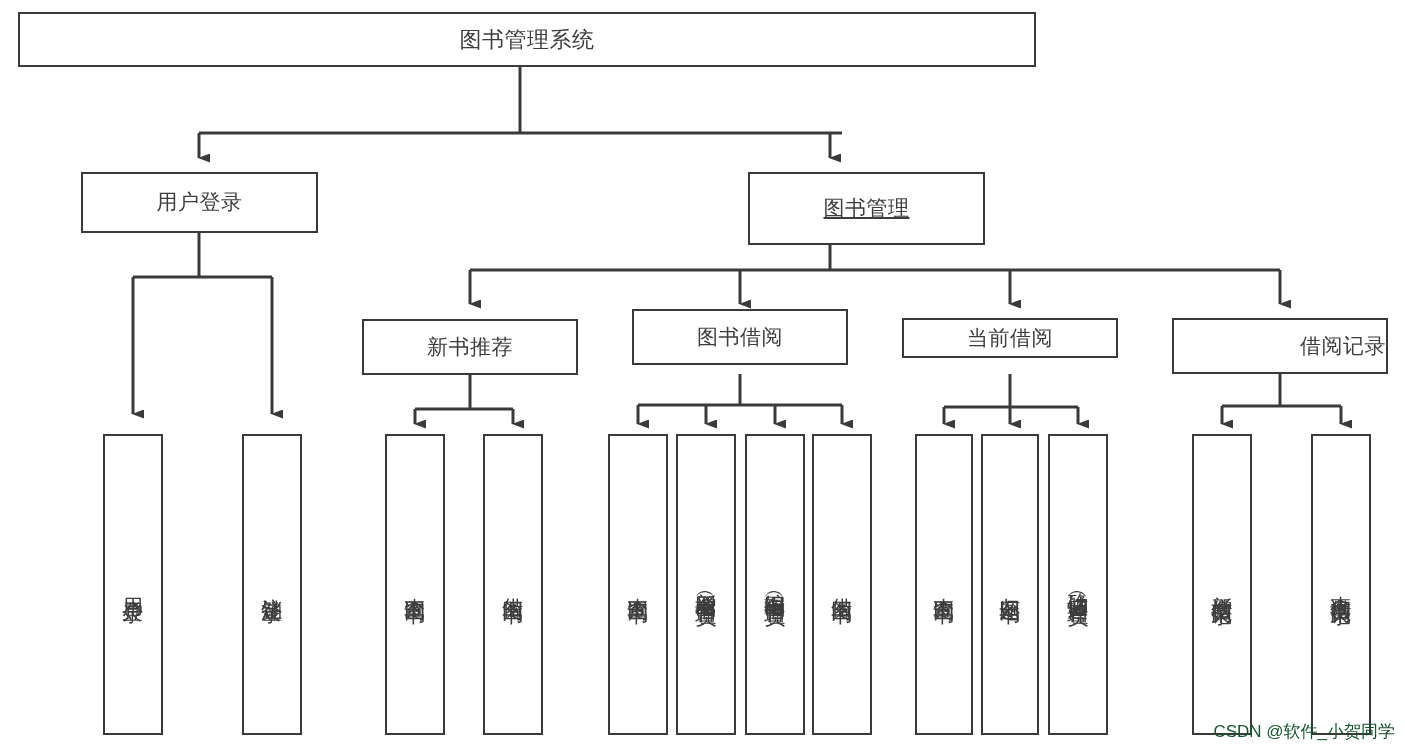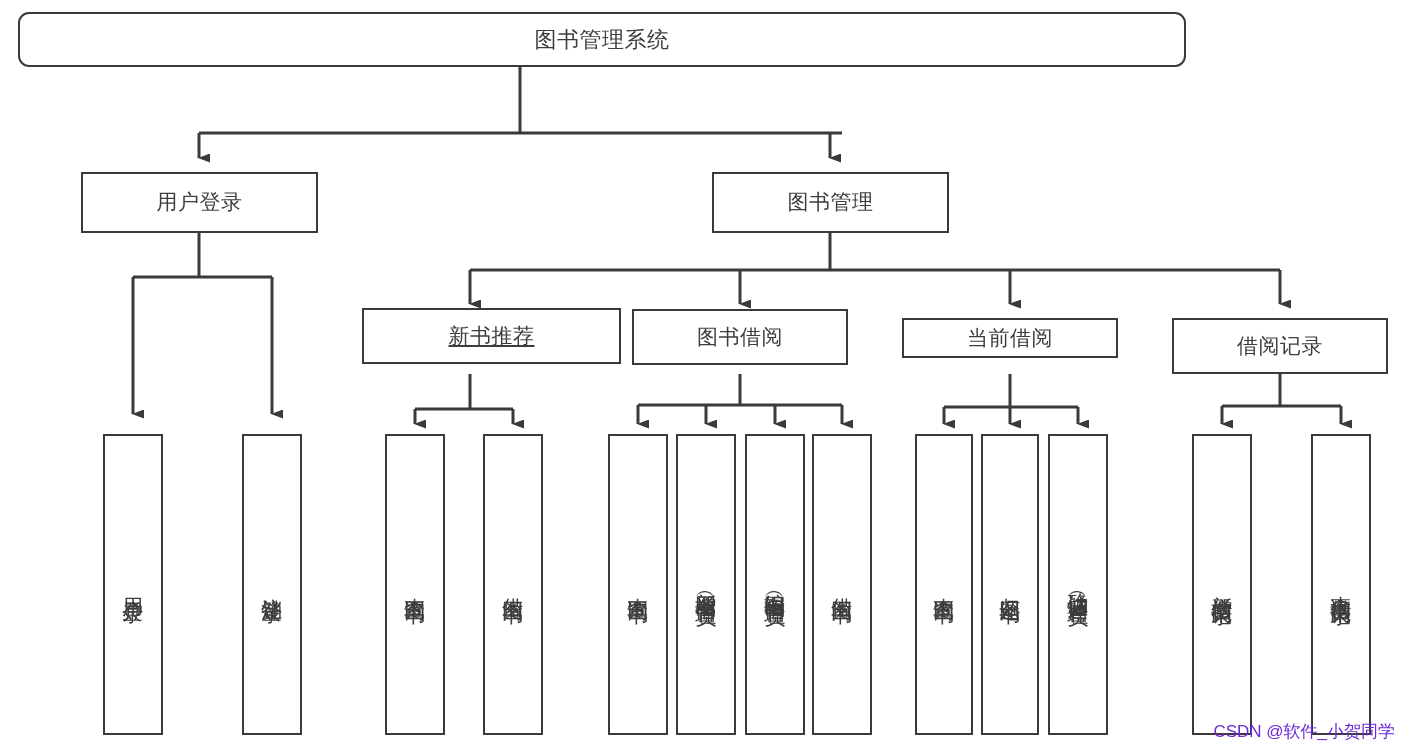--- a/index.html
+++ b/index.html
@@ -62,21 +62,21 @@
     font-size: 21px;
     line-height: 1.12;
     letter-spacing: 2px;
     white-space: nowrap;
   }
   .watermark {
     position: absolute;
     right: 10px;
     bottom: 4px;
     font-size: 17px;
-    color: #6d28d9;
+    color: #14532d;
     z-index: 5;
     white-space: nowrap;
     font-family: "Liberation Sans", "DejaVu Sans", sans-serif;
   }
 </style>
 </head>
 <body>
 
 <div id="diagram-root">
 
@@ -123,45 +123,45 @@
       <path d="M1010,407 L1010,424" marker-end="url(#arrowhead)"></path>
       <path d="M1078,407 L1078,424" marker-end="url(#arrowhead)"></path>
 
       <path d="M1280,374 L1280,406"></path>
       <path d="M1222,406 L1341,406"></path>
       <path d="M1222,406 L1222,424" marker-end="url(#arrowhead)"></path>
       <path d="M1341,406 L1341,424" marker-end="url(#arrowhead)"></path>
     </g>
   </svg>
 
-  <div class="node horiz root" style="left:18px; top:12px; width:1168px; height:55px;border-radius:11px;">
+  <div class="node horiz root" style="left:18px; top:12px; width:1018px; height:55px;">
     <span class="node-label">图书管理系统</span>
   </div>
 
   <div class="node horiz" style="left:81px; top:172px; width:237px; height:61px;">
     <span class="node-label">用户登录</span>
   </div>
 
-  <div class="node horiz" style="left:712px; top:172px; width:237px; height:61px;">
+  <div class="node horiz" style="left:748px; top:172px; width:237px; height:73px;text-decoration:underline;">
     <span class="node-label">图书管理</span>
   </div>
 
-  <div class="node horiz" style="left:362px; top:308px; width:259px; height:56px;text-decoration:underline;">
+  <div class="node horiz" style="left:362px; top:319px; width:216px; height:56px;">
     <span class="node-label">新书推荐</span>
   </div>
 
   <div class="node horiz" style="left:632px; top:309px; width:216px; height:56px;">
     <span class="node-label">图书借阅</span>
   </div>
 
   <div class="node horiz" style="left:902px; top:318px; width:216px; height:40px;">
     <span class="node-label">当前借阅</span>
   </div>
 
-  <div class="node horiz" style="left:1172px; top:318px; width:216px; height:56px;">
+  <div class="node horiz" style="left:1172px; top:318px; width:216px; height:56px;justify-content:flex-end;">
     <span class="node-label">借阅记录</span>
   </div>
 
   <div class="node vert" style="left:103px; top:434px; width:60px; height:301px;">
     <span class="node-label">用户登录</span>
   </div>
 
   <div class="node vert" style="left:242px; top:434px; width:60px; height:301px;">
     <span class="node-label">注销登录</span>
   </div>

